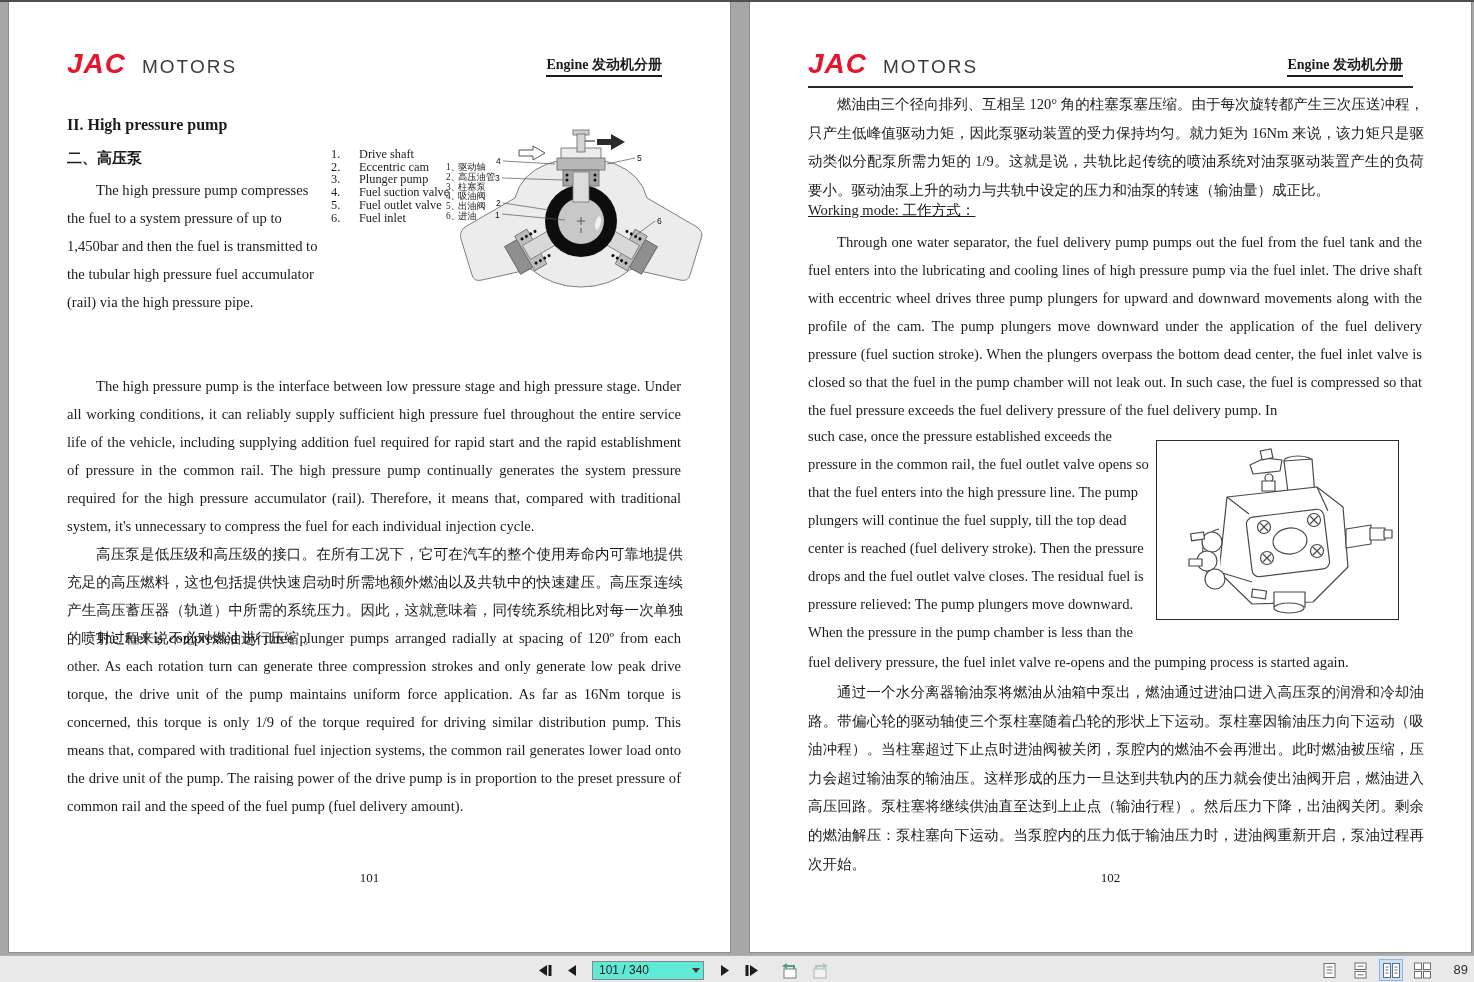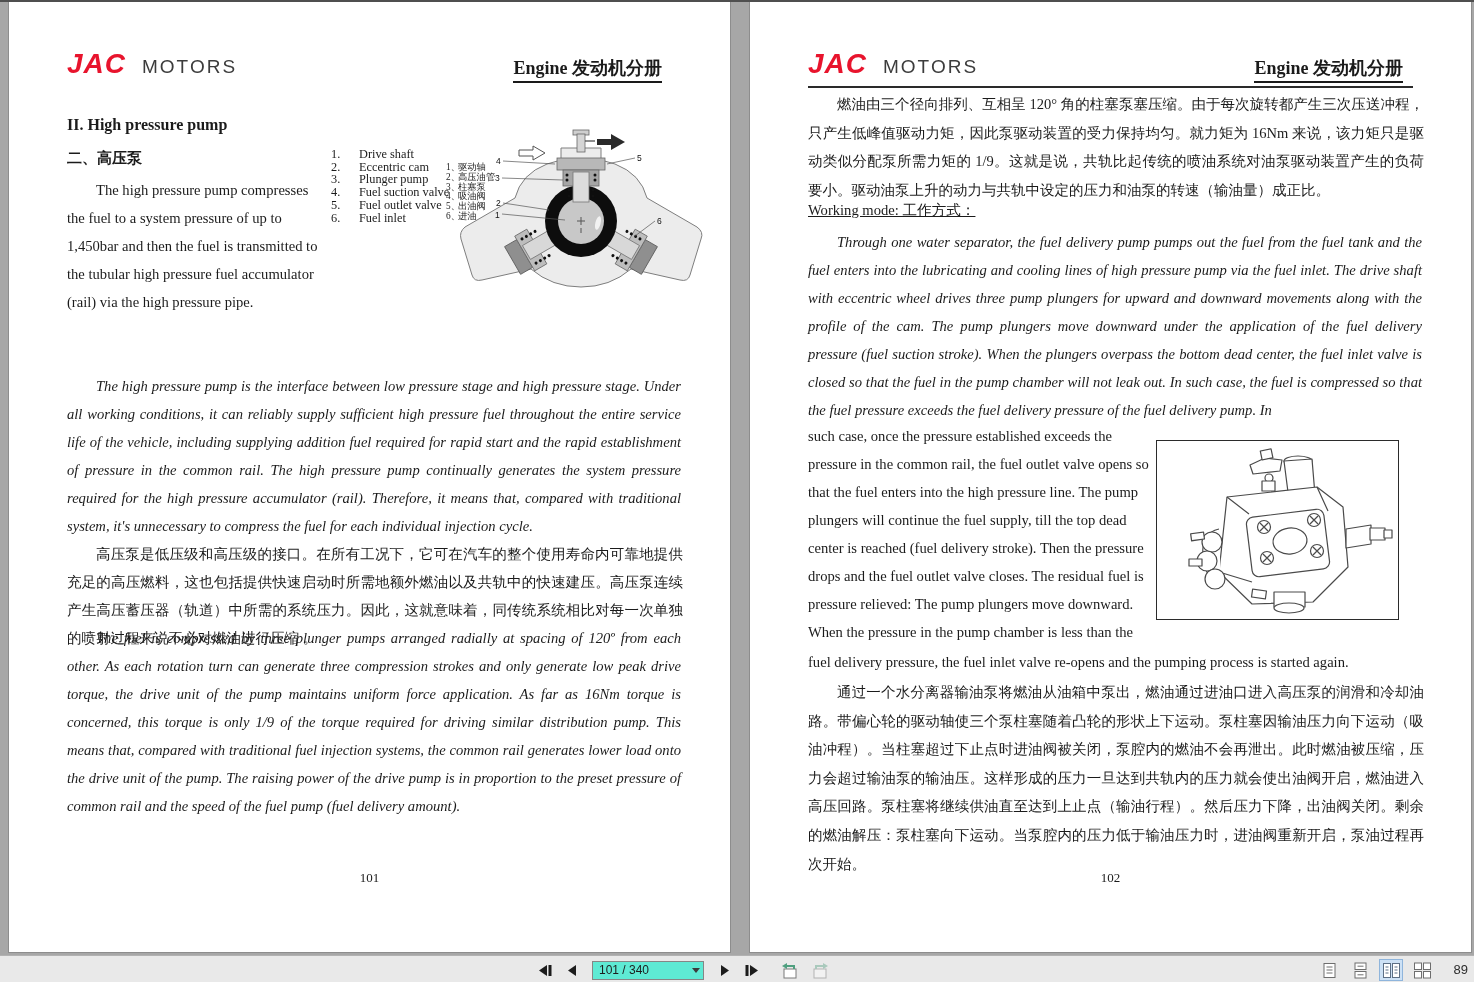--- a/index.html
+++ b/index.html
@@ -20,27 +20,27 @@
   .page-right{left:749px;}
 
   .abs{position:absolute;}
 
   
   .logo{left:58px;top:46px;white-space:nowrap;}
   .logo-jac{font-family:"Liberation Sans",sans-serif;font-weight:bold;font-style:italic;
     font-size:28px;color:#e8142d;letter-spacing:1px;}
   .logo-motors{font-family:"Liberation Sans",sans-serif;font-size:19px;color:#3c3c3c;
     letter-spacing:2px;margin-left:16px;}
-  .header-right{top:54px;right:68px;font-size:18px;font-weight:bold;
+  .header-right{top:54px;right:68px;font-size:14px;font-weight:bold;
     border-bottom:2px solid #1a1a1a;padding-bottom:1px;white-space:nowrap;}
   .header-rule{left:58px;right:58px;top:84px;border-bottom:2px solid #2a2a2a;height:0;}
 
   
   .cnp{font-size:14.5px;line-height:28px;text-align:justify;text-indent:2em;}
-  .enp{font-size:14.6px;line-height:28px;text-align:justify;text-indent:29px;font-style:italic;}
+  .enp{font-size:14.6px;line-height:28px;text-align:justify;text-indent:29px;}
   .h-en{font-size:16px;font-weight:bold;}
   .h-cn{font-size:15px;font-weight:bold;}
   .pagenum{left:0;width:100%;text-align:center;font-size:13px;}
 
   
   .legend-en{left:322px;top:146px;font-size:12.3px;line-height:12.7px;}
   .legend-en .row{display:flex;margin-bottom:0;}
   .legend-en .num{width:17px;}
   .legend-en .lab{margin-left:11px;white-space:nowrap;}
   .legend-cn{left:437px;top:161px;font-size:9.3px;line-height:9.8px;}

